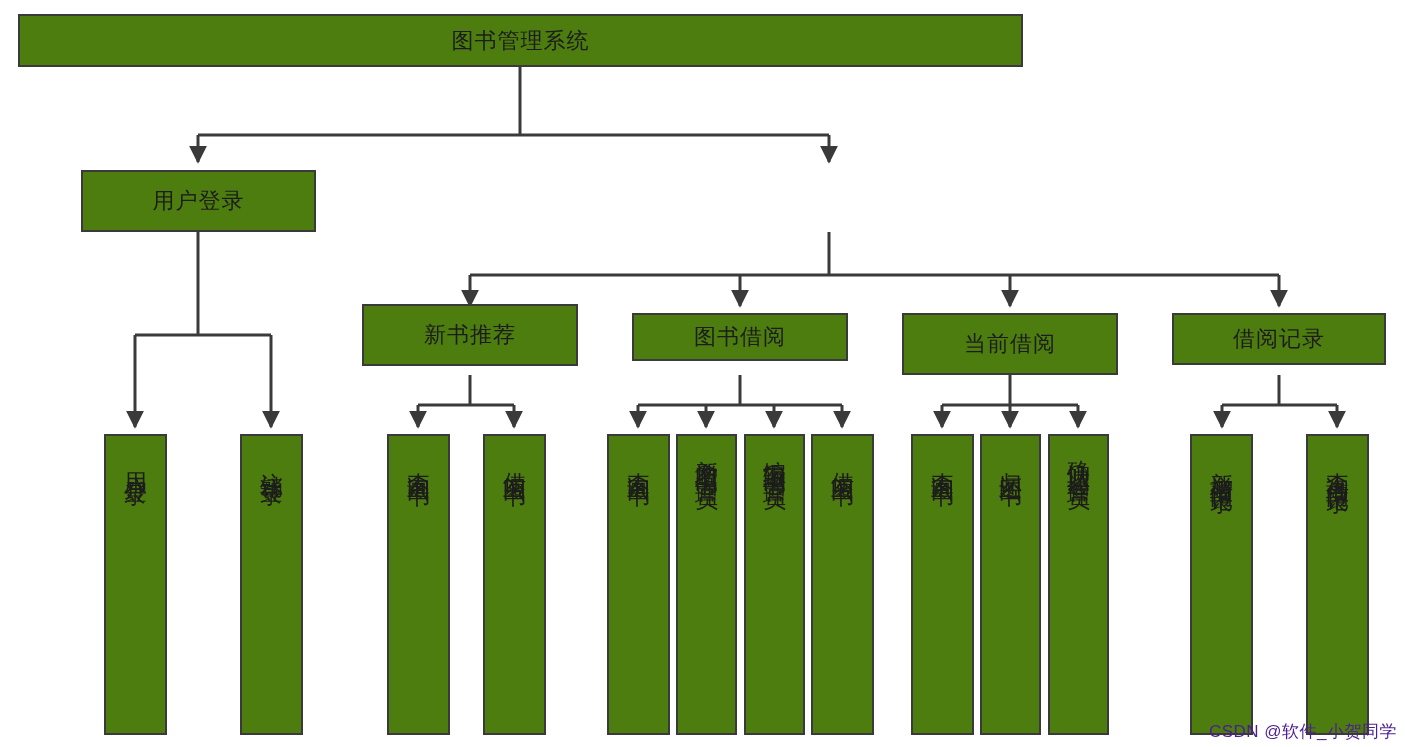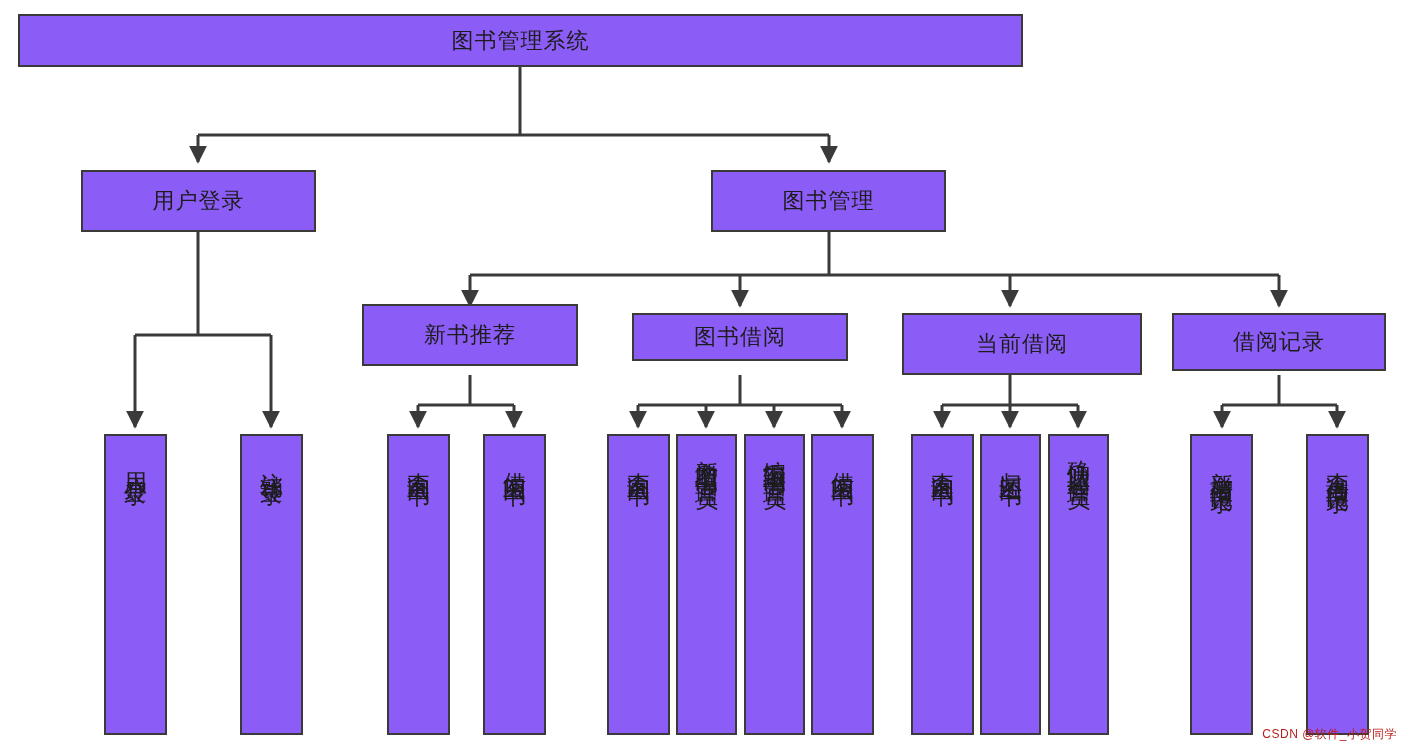--- a/index.html
+++ b/index.html
@@ -7,21 +7,21 @@
     font-family:"Liberation Sans","DejaVu Sans",sans-serif;
     width:1405px;height:747px;
     position:relative;overflow:hidden;
   }
   #canvas{position:absolute;left:0;top:0;width:1405px;height:747px;}
   svg.edges{position:absolute;left:0;top:0;width:1405px;height:747px;pointer-events:none;}
 
   .node{
     position:absolute;
     box-sizing:border-box;
-    background:#8b5cf6;
+    background:#4d7c0f;
     border:2.5px solid #3a3a3a;
     display:flex;
     align-items:center;
     justify-content:center;
     color:#1c1c1c;
   }
   .node-label{
     font-size:22px;
     line-height:1.15;
     letter-spacing:1px;
@@ -43,22 +43,22 @@
     letter-spacing:4px;
     line-height:1.0;
     max-height:262px;
   }
   .leaf.tall .node-label{max-height:292px;padding-top:0;}
   .leaf.tall{padding-top:6px;}
 
   .watermark{
     position:absolute;
     right:8px;bottom:4px;
-    font-size:12px;
-    color:#b91c1c;
+    font-size:17px;
+    color:#4c1d95;
     letter-spacing:0.5px;
     white-space:nowrap;
     user-select:none;
   }
 </style>
 </head>
 <body>
 
 <div id="canvas">
 
@@ -112,34 +112,31 @@
     </g>
   </svg>
 
   <div class="node" style="left:18px;top:14px;width:1005px;height:53px;">
     <span class="node-label">图书管理系统</span>
   </div>
 
   <div class="node" style="left:81px;top:170px;width:235px;height:62px;">
     <span class="node-label">用户登录</span>
   </div>
-  <div class="node" style="left:711px;top:170px;width:235px;height:62px;">
-    <span class="node-label">图书管理</span>
-  </div>
 
   <div class="node" style="left:362px;top:304px;width:216px;height:62px;">
     <span class="node-label">新书推荐</span>
   </div>
   <div class="node" style="left:632px;top:313px;width:216px;height:48px;">
     <span class="node-label">图书借阅</span>
   </div>
-  <div class="node" style="left:902px;top:313px;width:240px;height:62px;">
+  <div class="node" style="left:902px;top:313px;width:216px;height:62px;">
     <span class="node-label">当前借阅</span>
   </div>
-  <div class="node" style="left:1172px;top:313px;width:214px;height:58px;">
+  <div class="node" style="left:1172px;top:313px;width:214px;height:52px;">
     <span class="node-label">借阅记录</span>
   </div>
 
   <div class="node leaf" style="left:104px;top:434px;width:63px;height:301px;">
     <span class="node-label">用户登录</span>
   </div>
   <div class="node leaf" style="left:240px;top:434px;width:63px;height:301px;">
     <span class="node-label">注销登录</span>
   </div>
 

